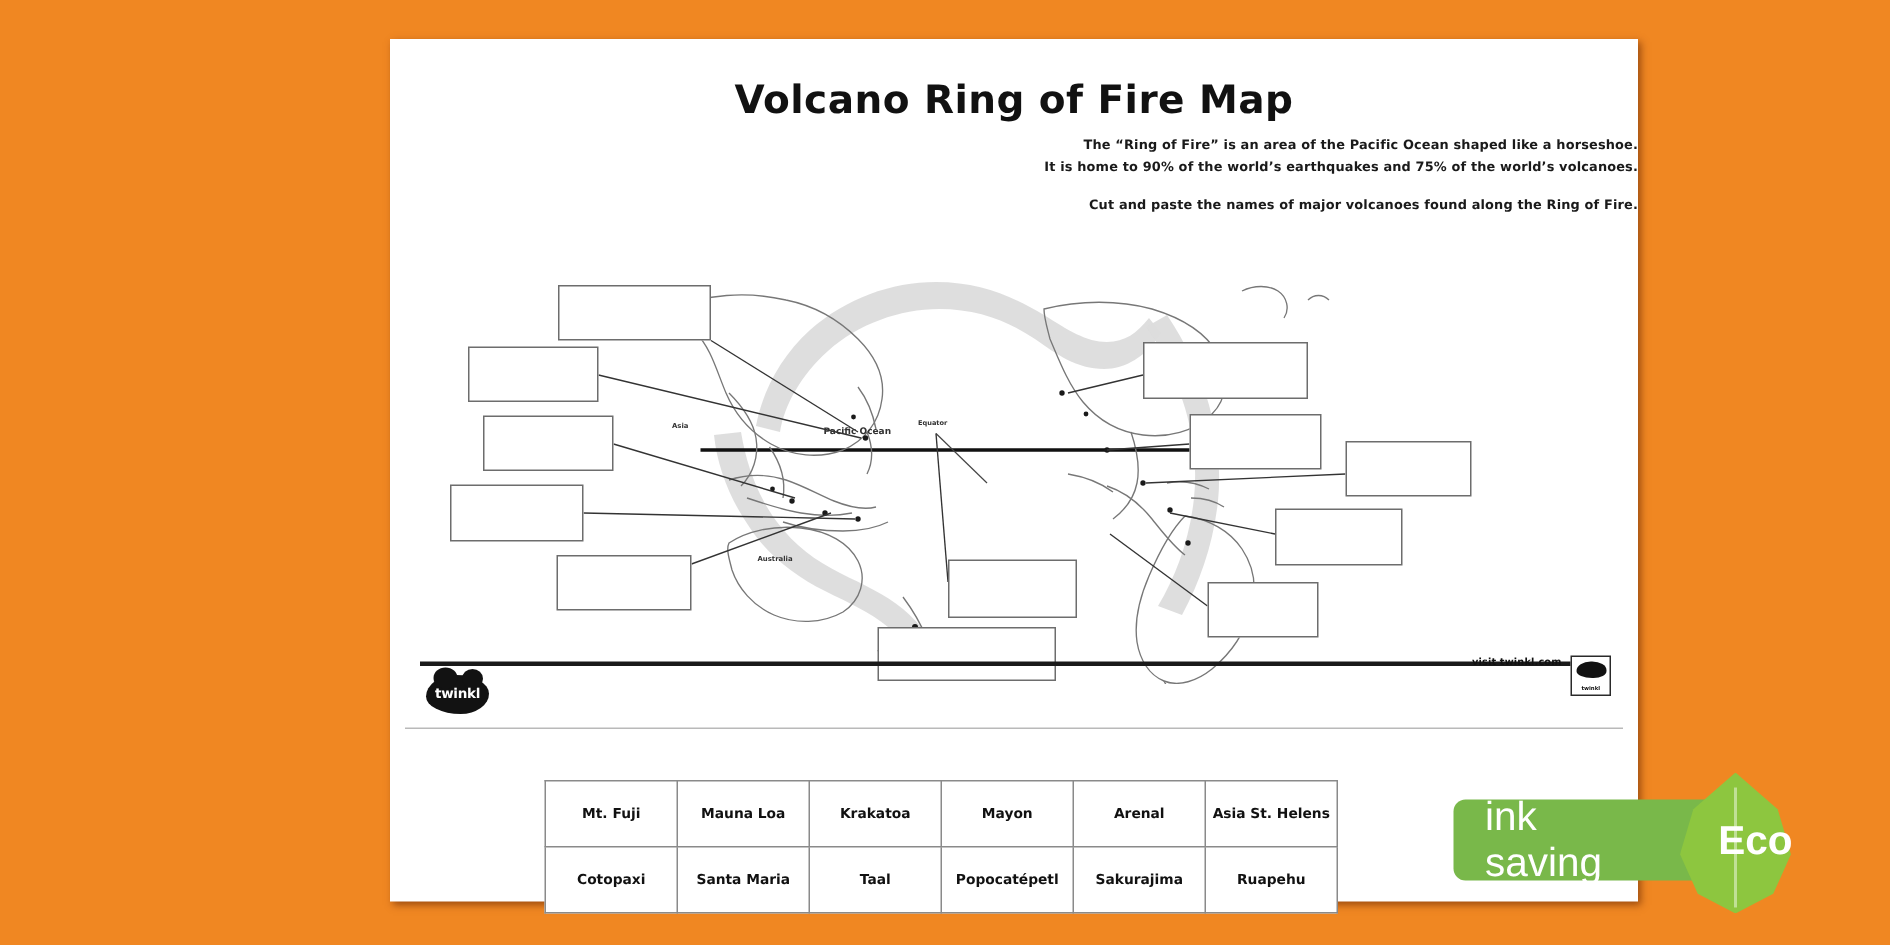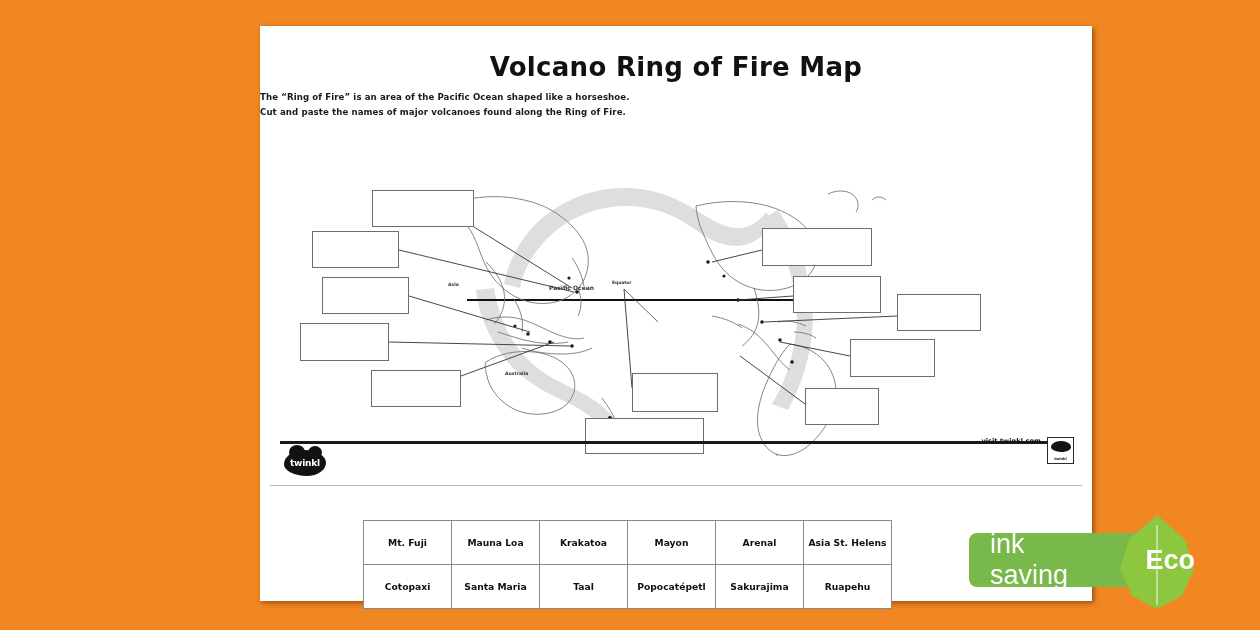--- a/index.html
+++ b/index.html
@@ -31,31 +31,31 @@
     text-align: center;
     font-family: "DejaVu Sans", sans-serif;
     font-weight: bold;
     font-size: 26px;
     letter-spacing: .3px;
     color: #111;
   }
   .subtitle-block {
     position: absolute;
     left: 0; right: 0; top: 64px;
-    text-align: left;
+    text-align: right;
     color: #1a1a1a;
   }
   .sub-line {
     font-family: "DejaVu Sans", sans-serif;
     font-weight: bold;
     font-size: 8.6px;
     line-height: 14.5px;
     letter-spacing: .1px;
   }
-  .sub-line.spaced { }
+  .sub-line.spaced { margin-top: 11px; }
 
   
   .map-area {
     position: absolute;
     left: 12px; top: 140px;
     width: 716px; height: 290px;
   }
   .map-svg { position: absolute; left: 0; top: 0; width: 100%; height: 100%; }
 
   
@@ -190,20 +190,21 @@
 <body>
 
 <div class="sheet">
 
   <div class="worksheet">
 
     <div class="title">Volcano Ring of Fire Map</div>
 
     <div class="subtitle-block">
       <div class="sub-line">The “Ring of Fire” is an area of the Pacific Ocean shaped like a horseshoe.</div>
+      <div class="sub-line">It is home to 90% of the world’s earthquakes and 75% of the world’s volcanoes.</div>
       <div class="sub-line spaced">Cut and paste the names of major volcanoes found along the Ring of Fire.</div>
     </div>
 
     <div class="map-area">
 
       <svg class="map-svg" viewBox="0 0 716 290" preserveAspectRatio="none">
 
         <path d="M232,118 C236,96 248,72 268,54 C292,33 322,22 352,22
                  C382,22 404,32 424,44 C440,54 452,62 466,62
                  C478,62 486,56 494,46

